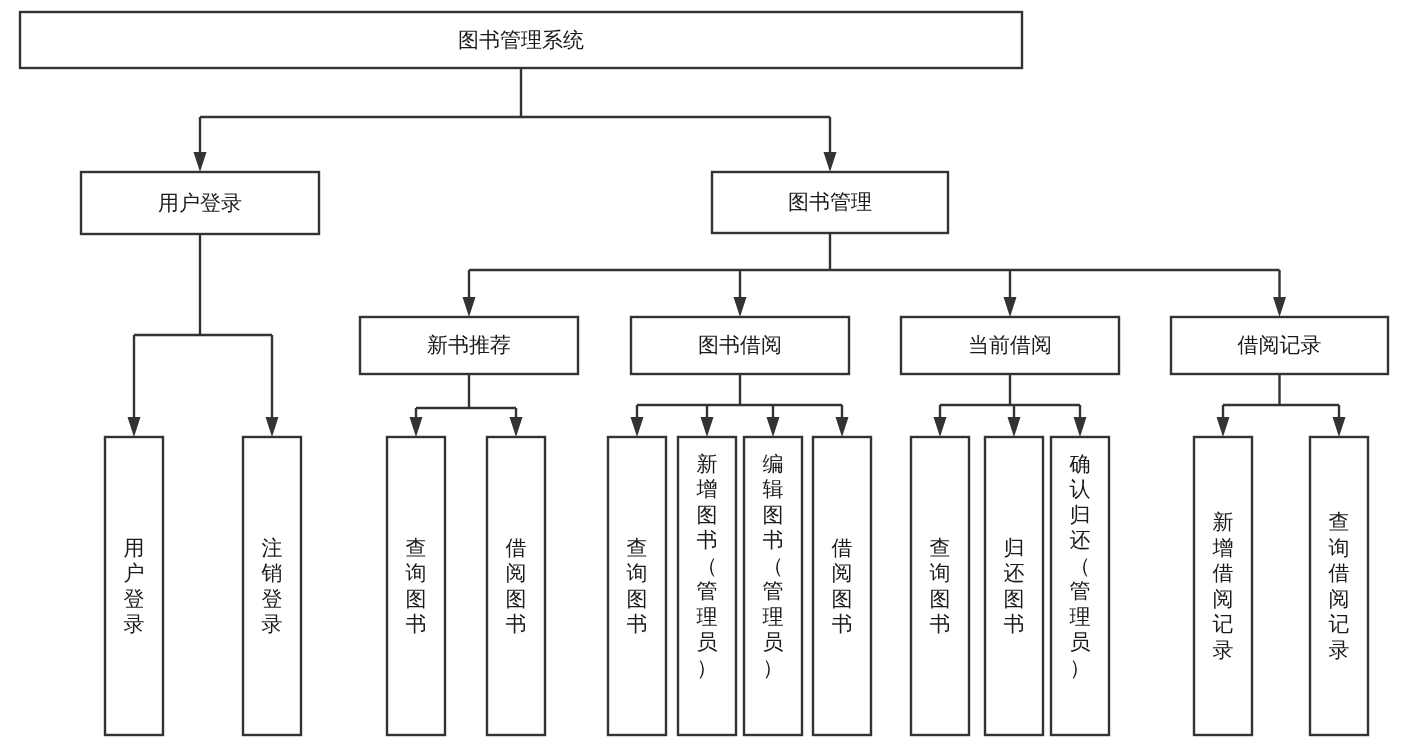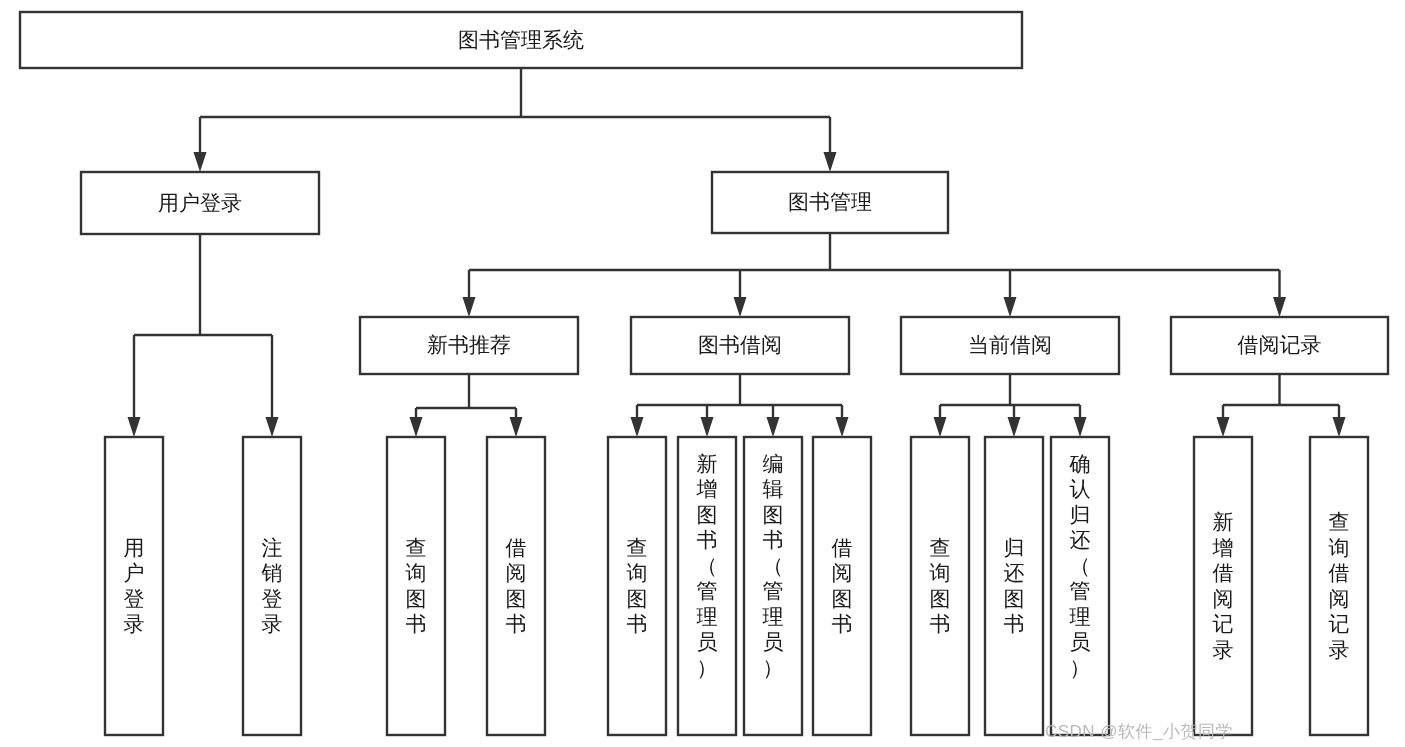--- a/index.html
+++ b/index.html
@@ -217,14 +217,13 @@
         <g>
           <rect x="1194" y="437" width="58" height="298" class="node-box"></rect>
           <text x="1223" y="529.39" class="node-label-v"><tspan x="1223" dy="0">新</tspan><tspan x="1223" dy="25.5">增</tspan><tspan x="1223" dy="25.5">借</tspan><tspan x="1223" dy="25.5">阅</tspan><tspan x="1223" dy="25.5">记</tspan><tspan x="1223" dy="25.5">录</tspan></text>
         </g>
         <g>
           <rect x="1310" y="437" width="58" height="298" class="node-box"></rect>
           <text x="1339" y="529.39" class="node-label-v"><tspan x="1339" dy="0">查</tspan><tspan x="1339" dy="25.5">询</tspan><tspan x="1339" dy="25.5">借</tspan><tspan x="1339" dy="25.5">阅</tspan><tspan x="1339" dy="25.5">记</tspan><tspan x="1339" dy="25.5">录</tspan></text>
         </g>
       </g>
     </svg>
-  <div class="watermark">CSDN @软件_小贺同学</div>
 </div>
 
 </body></html>

